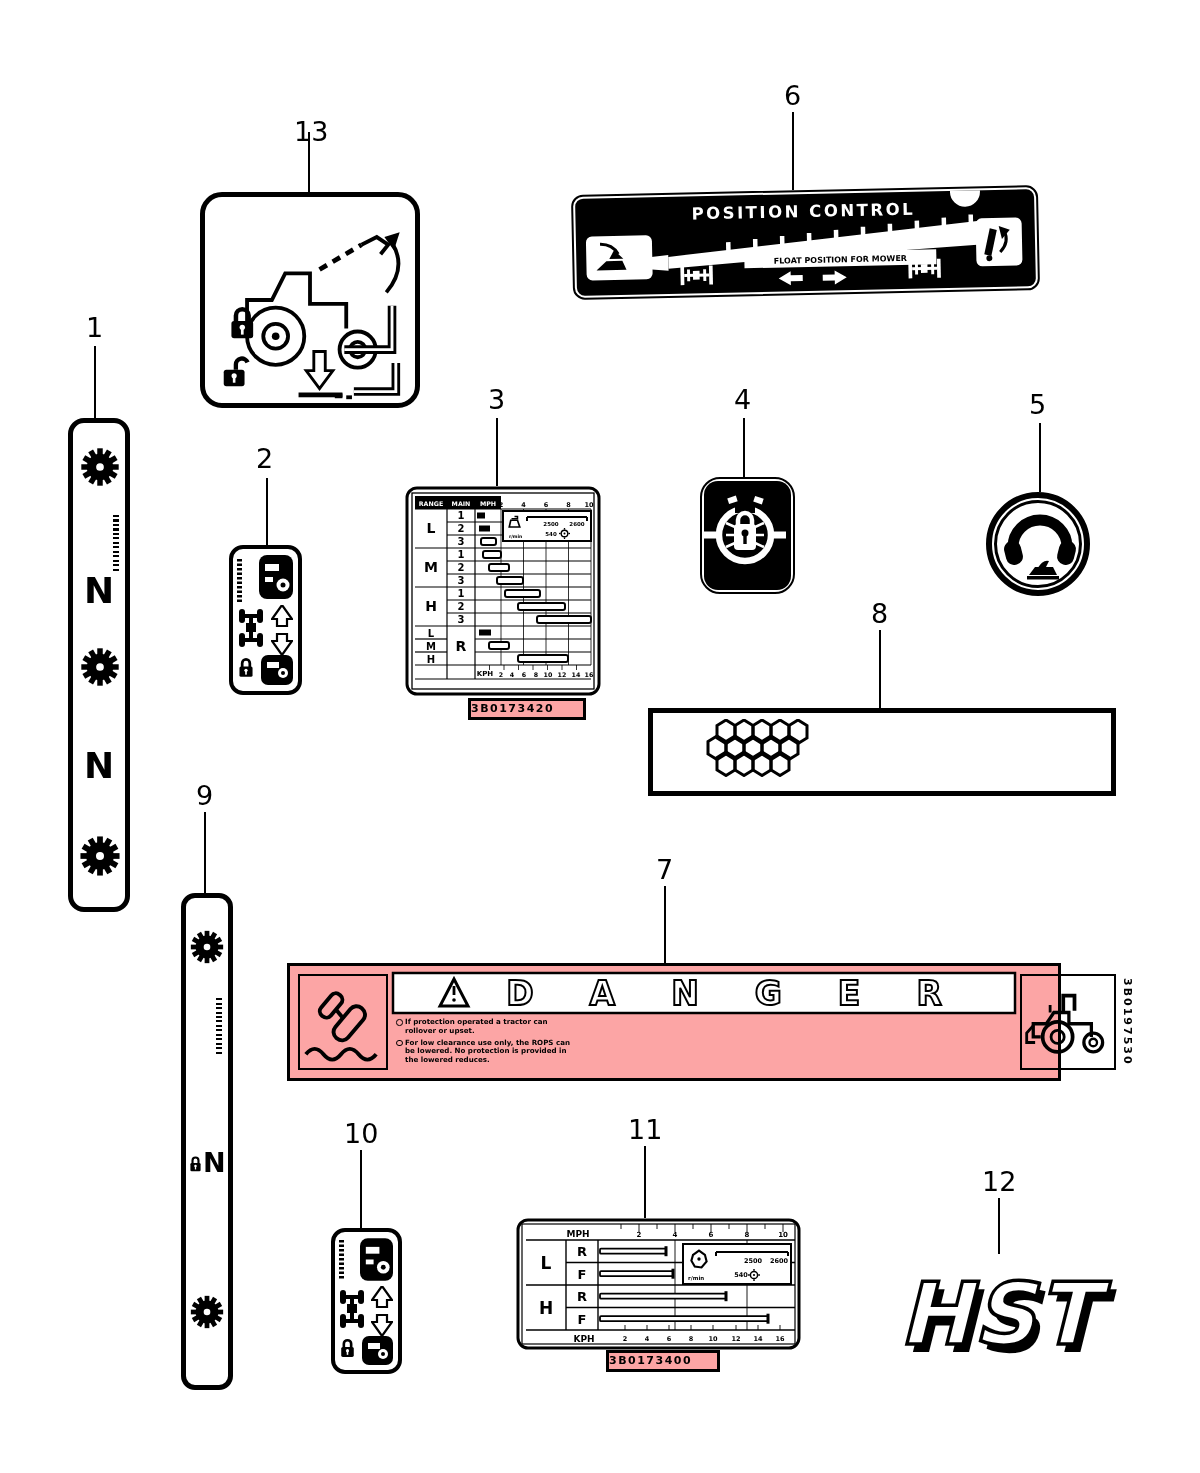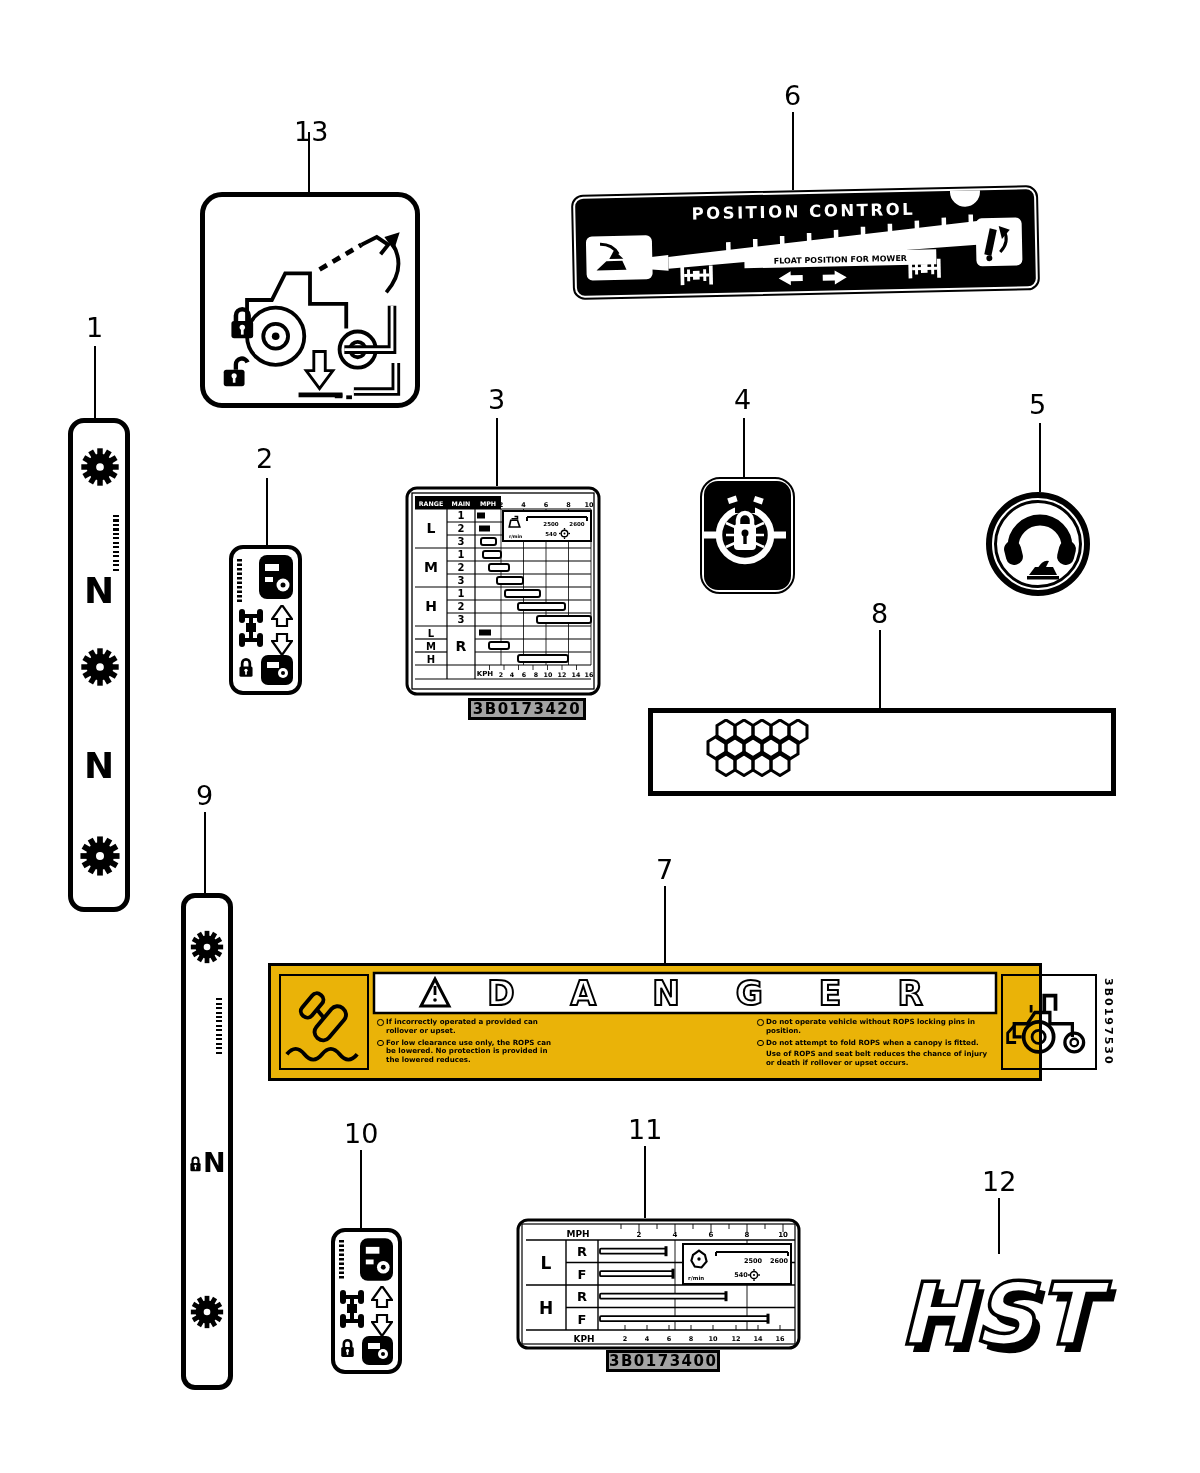--- a/index.html
+++ b/index.html
@@ -5,22 +5,22 @@
   html,body{margin:0;padding:0;background:#fff}
   #canvas{position:relative;width:1200px;height:1473px;background:#fff;
           font-family:"DejaVu Sans",sans-serif;color:#000;overflow:hidden}
   .co{position:absolute;font-size:27px;color:#000}
   .lead{position:absolute;width:2px;background:#000}
   .lbl{position:absolute;background:#fff;border:5px solid #000;border-radius:16px;box-sizing:border-box}
   .blk{position:absolute;background:#000;border-radius:12px;box-sizing:border-box}
   .microstripe{position:absolute;width:6px;background:repeating-linear-gradient(#000 0 2px,rgba(0,0,0,0) 2px 4.5px)}
   .bigN{position:absolute;left:0;right:0;text-align:center;font-weight:bold;font-size:36px;line-height:1}
   .abs{position:absolute}
-  .tab{position:absolute;border:3px solid #000;background:#a3a3a3;font-size:15px;font-weight:bold;
-       letter-spacing:1.5px;text-align:center;line-height:16px;box-sizing:border-box}
+  .tab{position:absolute;border:3px solid #000;background:#fca5a5;font-size:11px;font-weight:bold;
+       letter-spacing:1.5px;text-align:left;line-height:16px;box-sizing:border-box}
   .vpn{position:absolute;font-size:11px;font-weight:bold;letter-spacing:2px;white-space:nowrap;
        transform:rotate(90deg);transform-origin:left top}
   .dcol{position:absolute;top:52px;font-size:7.1px;line-height:1.24;font-weight:bold}
   .bl{position:relative;padding-left:9px;margin-bottom:3px}
   .bl::before{content:"";position:absolute;left:0;top:1px;width:4.5px;height:4.5px;border:1.5px solid #000;border-radius:50%}
   .bl.nb::before{display:none}
   svg{position:absolute;overflow:visible}
   svg.defsonly{position:absolute;width:0;height:0}
 </style>
 </head>
@@ -424,46 +424,41 @@
     <div class="microstripe" style="left:30px;top:100px;height:56px"></div>
     <svg style="left:1px;top:256px;width:17px;height:19px">
         <use href="#lockc" width="17" height="19"></use>
       </svg>
     <span class="abs" style="left:17px;top:249px;font-size:27px;font-weight:bold">N</span>
     <svg style="left:2px;top:395px;width:38px;height:38px">
         <use href="#gear"></use>
       </svg>
   </div>
 
-  <div class="abs" style="left:268px;top:963px;width:774px;height:118px;border:3px solid #000;background:#eab308;box-sizing:border-box">
+  <div class="abs" style="left:287px;top:963px;width:774px;height:118px;border:3px solid #000;background:#fca5a5;box-sizing:border-box">
     <div class="abs" style="left:8px;top:8px;width:90px;height:96px;border:2.5px solid #000;box-sizing:border-box">
       <svg viewBox="0 0 86 92" style="left:0;top:0;width:84px;height:90px">
         <path d="M6 80 q9 -11 18 0 t18 0 t18 0 t18 0" fill="none" stroke="#000" stroke-width="4"></path>
         <g transform="rotate(-140 46 42)">
           <rect x="30" y="20" width="17" height="40" rx="8" fill="none" stroke="#000" stroke-width="4"></rect>
           <rect x="58" y="28" width="13" height="28" rx="6" fill="none" stroke="#000" stroke-width="4"></rect>
           <line x1="47" y1="40" x2="58" y2="42" stroke="#000" stroke-width="4"></line>
         </g>
       </svg>
     </div>
     <svg viewBox="0 0 624 42" style="left:102px;top:6px;width:624px;height:42px">
       <rect x="1" y="1" width="622" height="40" fill="#fff" stroke="#000" stroke-width="2.5"></rect>
       <polygon points="48,34 76,34 62,7" fill="#fff" stroke="#000" stroke-width="3"></polygon>
       <rect x="60.6" y="14" width="2.8" height="9" fill="#000"></rect>
         <circle cx="62" cy="28" r="1.8" fill="#000"></circle>
       <text x="360" y="33" font-size="33" font-weight="bold" letter-spacing="56" text-anchor="middle" fill="#fff" stroke="#000" stroke-width="2">DANGER</text>
     </svg>
     <div class="dcol" style="left:106px;width:184px">
-      <div class="bl">If incorrectly operated a provided can rollover or upset.</div>
+      <div class="bl">If protection operated a tractor can rollover or upset.</div>
       <div class="bl">For low clearance use only, the ROPS can be lowered. No protection is provided in the lowered reduces.</div>
-    </div>
-    <div class="dcol" style="left:486px;width:236px">
-      <div class="bl">Do not operate vehicle without ROPS locking pins in position.</div>
-      <div class="bl">Do not attempt to fold ROPS when a canopy is fitted.</div>
-      <div class="bl nb">Use of ROPS and seat belt reduces the chance of injury or death if rollover or upset occurs.</div>
     </div>
     <div class="abs" style="left:730px;top:8px;width:96px;height:96px;border:2.5px solid #000;box-sizing:border-box">
       <svg viewBox="0 0 96 92" style="left:0;top:0;width:90px;height:88px">
         <circle cx="38" cy="64" r="16" fill="none" stroke="#000" stroke-width="4"></circle>
         <circle cx="38" cy="64" r="7" fill="none" stroke="#000" stroke-width="3"></circle>
         <circle cx="76" cy="70" r="10" fill="none" stroke="#000" stroke-width="3.5"></circle>
         <circle cx="76" cy="70" r="4" fill="none" stroke="#000" stroke-width="2.5"></circle>
         <path d="M20 64 h-8 v-14 h14 l8 -12 h16 v12 h24 v14" fill="none" stroke="#000" stroke-width="3.5"></path>
         <path d="M44 38 v-18 h12 v16" fill="none" stroke="#000" stroke-width="4"></path>
         <path d="M12 52 l-7 8 v10 h9" fill="none" stroke="#000" stroke-width="3"></path>

